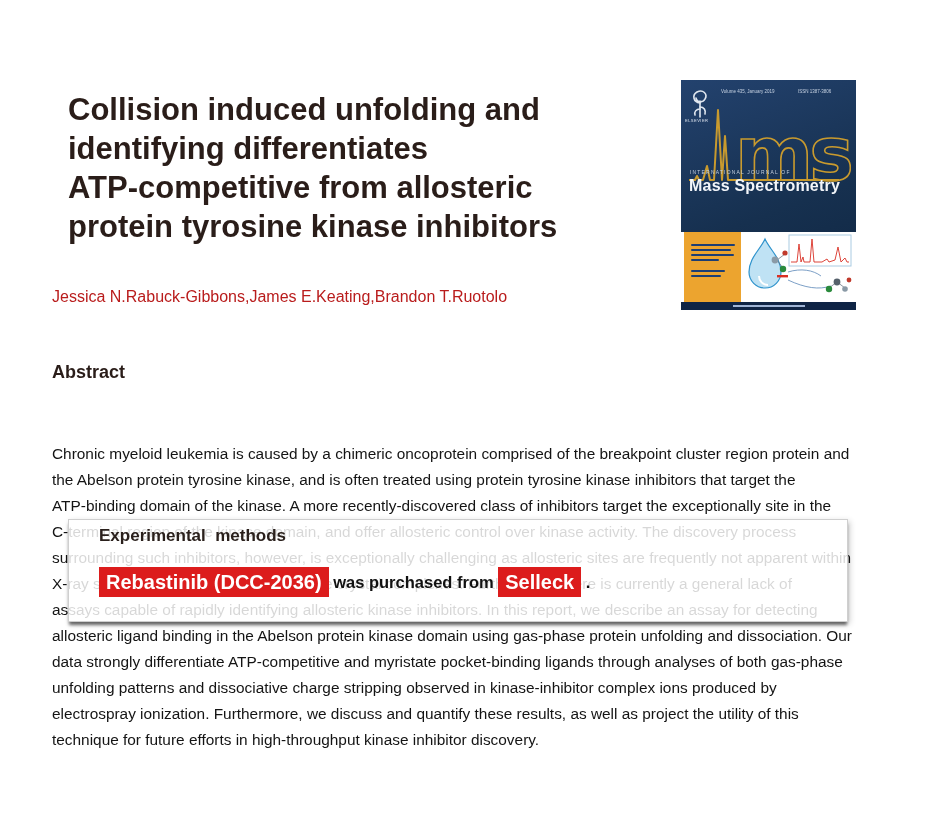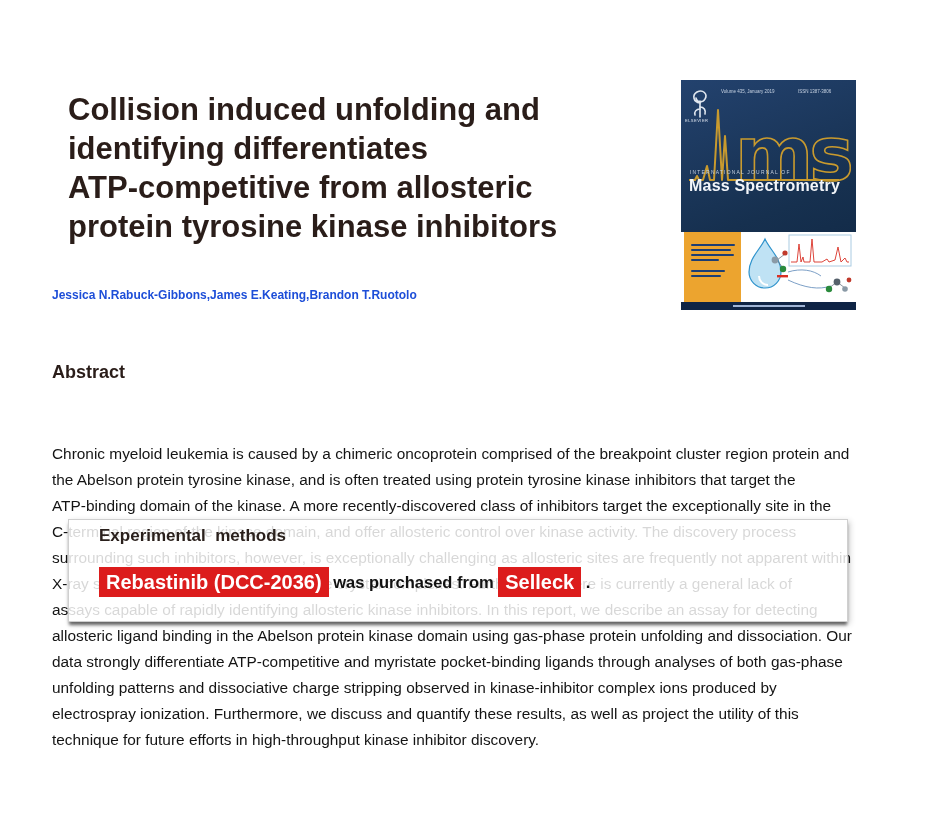--- a/index.html
+++ b/index.html
@@ -2,21 +2,21 @@
 <html><head>
 <meta charset="utf-8">
 <style>
   html,body{margin:0;padding:0;background:#ffffff;}
   body{width:930px;height:835px;position:relative;overflow:hidden;
        font-family:"Liberation Sans",sans-serif;color:#151515;}
 
   
   .title{position:absolute;left:52px;top:74px;margin:16px;font-size:31px;line-height:39px;
          font-weight:bold;color:#2a1d19;letter-spacing:0;}
-  .authors{position:absolute;left:52px;top:288px;font-size:12px;color:#1d4ed8;font-weight:bold;}
+  .authors{position:absolute;left:52px;top:288px;font-size:16px;color:#b91c1c;}
   .abstract-h{position:absolute;left:52px;top:362px;margin:0;font-size:18px;
               font-weight:bold;color:#2a1d19;}
   .abstract{position:absolute;left:52px;top:441px;font-size:15.4px;color:#141414;}
   .abs-line{white-space:pre;height:26px;line-height:26px;}
 
   
   .cover{position:absolute;left:681px;top:80px;width:175px;height:173px;
          background:linear-gradient(160deg,#23426e 0%,#16304f 70%,#122a47 100%);}
   .cover .logo{position:absolute;left:7px;top:7px;width:24px;height:34px;}
   .cover .elsevier{position:absolute;left:4px;top:38px;width:60px;font-size:9px;

